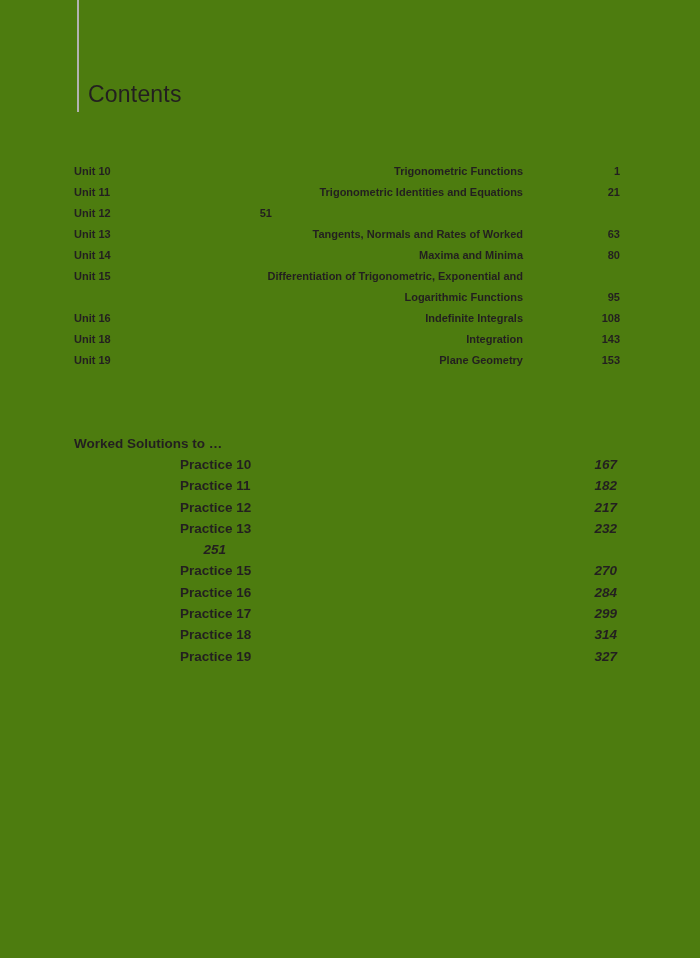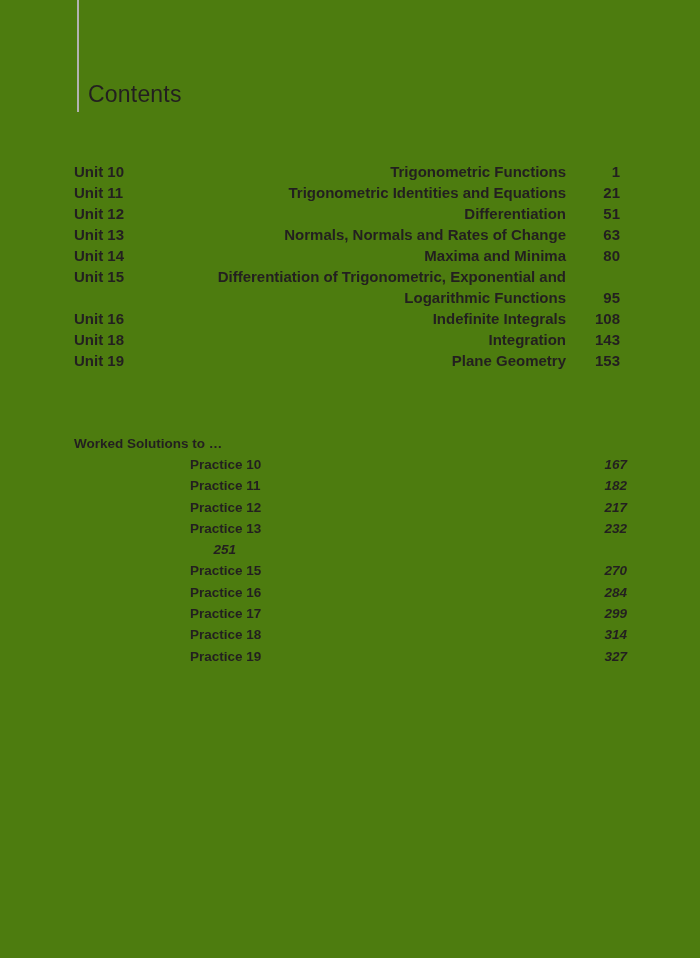--- a/index.html
+++ b/index.html
@@ -50,21 +50,22 @@
   .units {
     position: absolute;
     left: 74px;
     top: 161px;
     width: 546px;
   }
   .unit-row {
     display: flex;
     align-items: flex-start;
     line-height: 21px;
-    font-size: 15px;
+    font-size: 11px;
+    gap: 43px;
   }
   .unit-label {
     flex: 0 0 109px;
     font-weight: 700;
     color: #231f20;
     white-space: nowrap;
   }
   .unit-title {
     flex: 1 1 auto;
     font-weight: 700;
@@ -94,21 +95,21 @@
     left: 74px;
     top: 433px;
     font-size: 13.5px;
     font-weight: 700;
     line-height: 21px;
     color: #231f20;
     white-space: nowrap;
   }
   .practice-list {
     position: absolute;
-    left: 190px;
+    left: 180px;
     top: 454px;
     width: 437px;
   }
   .practice-row {
     display: flex;
     align-items: baseline;
     line-height: 21.3px;
     font-size: 13.5px;
   }
   .practice-label {
@@ -143,27 +144,26 @@
     </div>
 
     <div class="unit-row">
       <span class="unit-label">Unit 11</span>
       <span class="unit-title">Trigonometric Identities and Equations</span>
       <span class="unit-page">21</span>
     </div>
 
     <div class="unit-row">
       <span class="unit-label">Unit 12</span>
-      <span class="unit-title">Differentiation</span>
       <span class="unit-page">51</span>
     </div>
 
     <div class="unit-row">
       <span class="unit-label">Unit 13</span>
-      <span class="unit-title">Normals, Normals and Rates of Change</span>
+      <span class="unit-title">Tangents, Normals and Rates of Worked</span>
       <span class="unit-page">63</span>
     </div>
 
     <div class="unit-row">
       <span class="unit-label">Unit 14</span>
       <span class="unit-title">Maxima and Minima</span>
       <span class="unit-page">80</span>
     </div>
 
     <div class="unit-row wrap">

